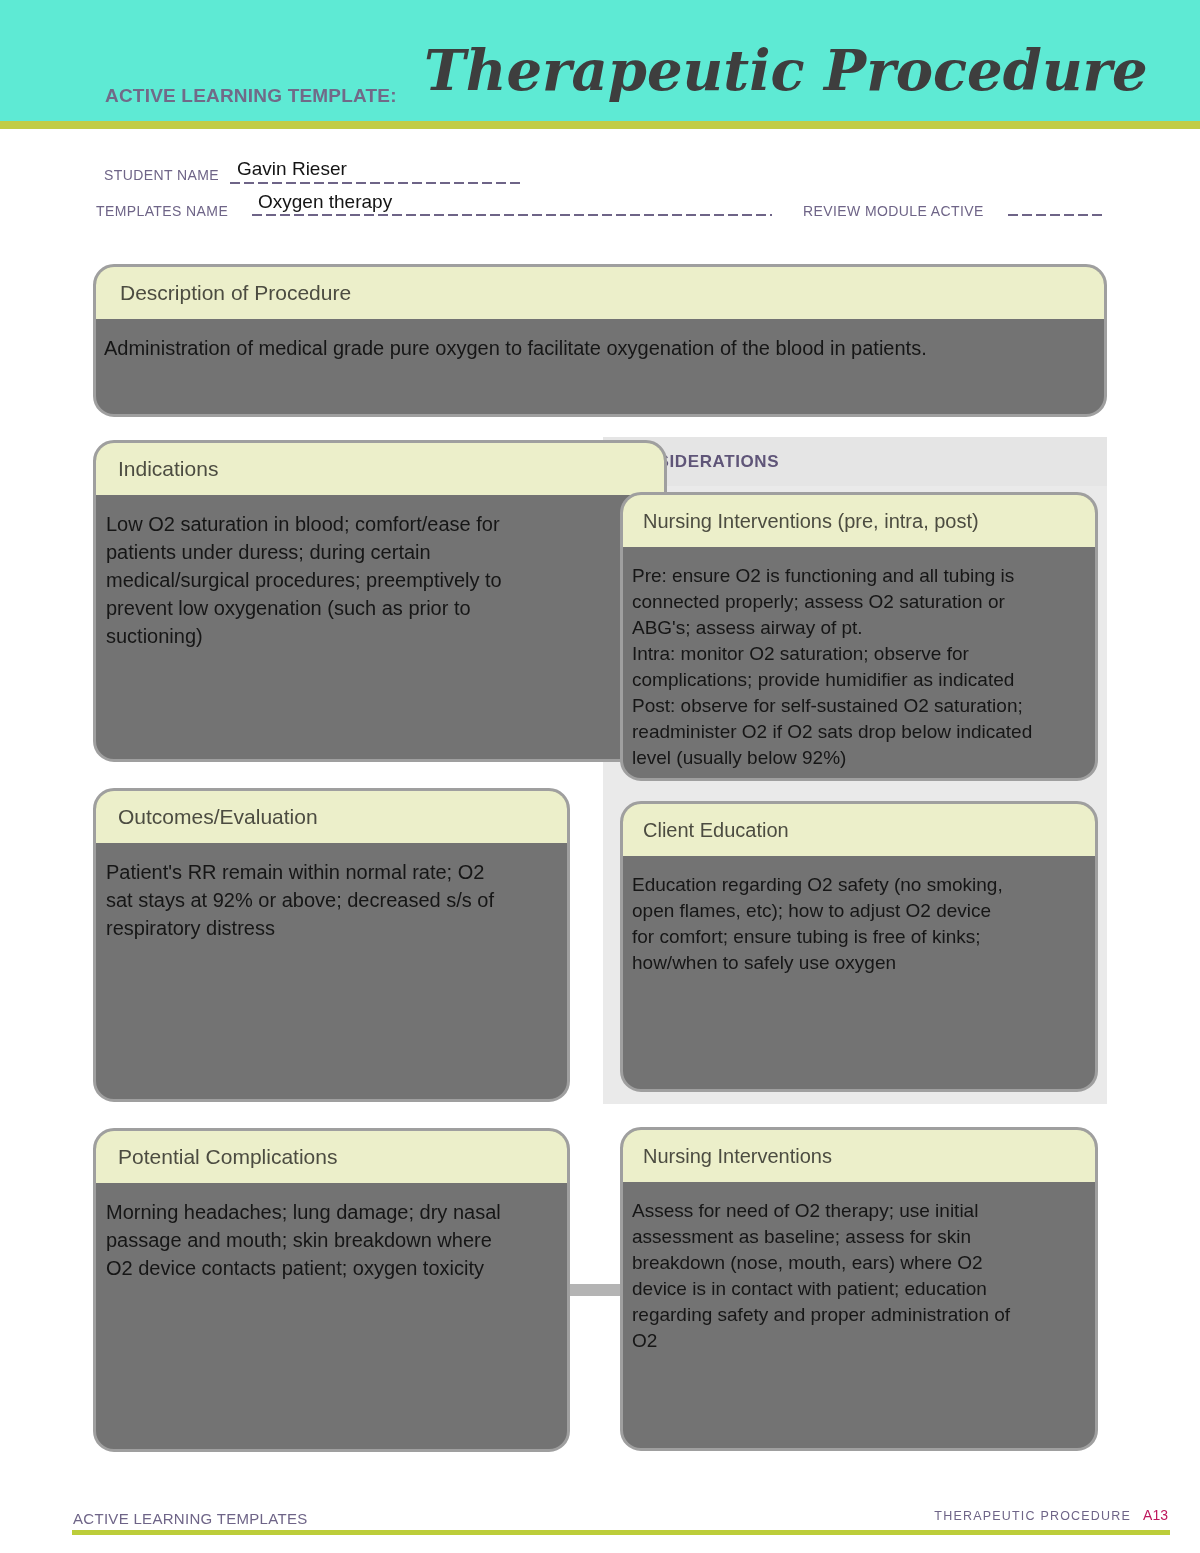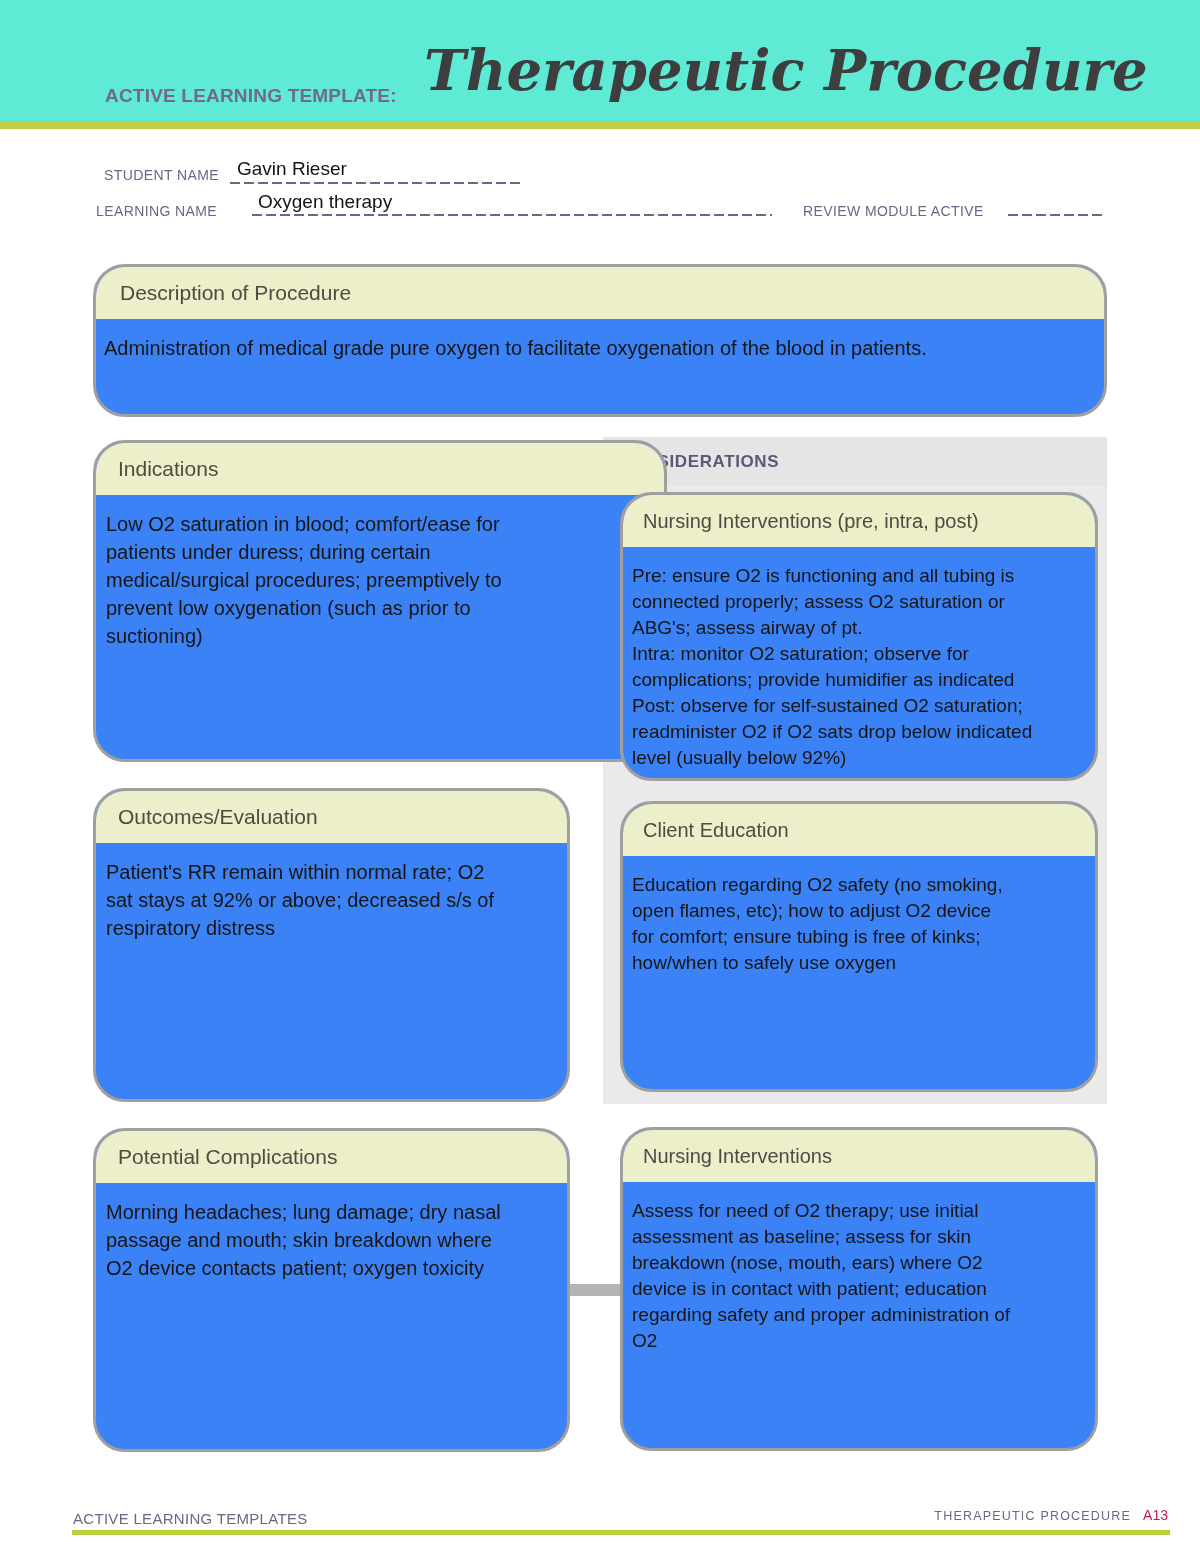--- a/index.html
+++ b/index.html
@@ -14,22 +14,22 @@
              font-style:italic;font-weight:600;font-size:56px;line-height:1.15;color:#3e3e3e;}
   .accent-bar{position:absolute;left:0;top:121px;width:1200px;height:8px;background:#c2cc44;}
 
   
   .flabel{position:absolute;font-size:14px;color:#6e6487;letter-spacing:.4px;line-height:1;}
   .fvalue{position:absolute;font-size:19px;color:#141414;line-height:1;white-space:nowrap;}
   .fline{position:absolute;height:22px;
          background:repeating-linear-gradient(90deg,#6e6487 0 10px,rgba(0,0,0,0) 10px 14px) left bottom / 100% 2px no-repeat;}
 
   
-  .box{position:absolute;box-sizing:border-box;background:#3b82f6;border:3px solid #9f9f9f;
-       border-radius:32px;overflow:hidden;z-index:1;}
+  .box{position:absolute;box-sizing:border-box;background:#737373;border:3px solid #9f9f9f;
+       border-radius:21px;overflow:hidden;z-index:1;}
   .box-head{margin:0;background:#ecefca;height:52px;line-height:52px;font-size:21px;
             font-weight:400;color:#4c4c41;padding-left:22px;}
   .box-body{padding:15px 12px 0 10px;font-size:20px;line-height:28px;color:#161616;
             white-space:pre-line;}
   .box.rightcol .box-head{padding-left:20px;font-size:20px;}
   .box.rightcol .box-body{font-size:19px;line-height:26px;padding:16px 10px 0 9px;}
 
   
   .cons-panel{position:absolute;left:603px;top:437px;width:504px;height:667px;
               background:#eaeaea;z-index:0;}
@@ -57,21 +57,21 @@
   <header class="masthead">
     <span class="kicker">ACTIVE LEARNING TEMPLATE:</span>
     <span class="big-title">Therapeutic Procedure</span>
   </header>
   <div class="accent-bar"></div>
 
   <span class="flabel" style="left:104px;top:168px;">STUDENT NAME</span>
   <span class="fline" style="left:230px;top:162px;width:292px;"></span>
   <span class="fvalue" style="left:237px;top:159px;">Gavin Rieser</span>
 
-  <span class="flabel" style="left:96px;top:204px;">LEARNING NAME</span>
+  <span class="flabel" style="left:96px;top:204px;">TEMPLATES NAME</span>
   <span class="fline" style="left:252px;top:194px;width:520px;"></span>
   <span class="fvalue" style="left:258px;top:192px;">Oxygen therapy</span>
   <span class="flabel" style="left:803px;top:204px;">REVIEW MODULE ACTIVE</span>
   <span class="fline" style="left:1008px;top:194px;width:96px;"></span>
 
   <section class="box" style="left:93px;top:264px;width:1014px;height:153px;">
     <h2 class="box-head" style="padding-left:24px;">Description of Procedure</h2>
     <div class="box-body" style="padding-left:8px;">Administration of medical grade pure oxygen to facilitate oxygenation of the blood in patients.</div>
   </section>
 

